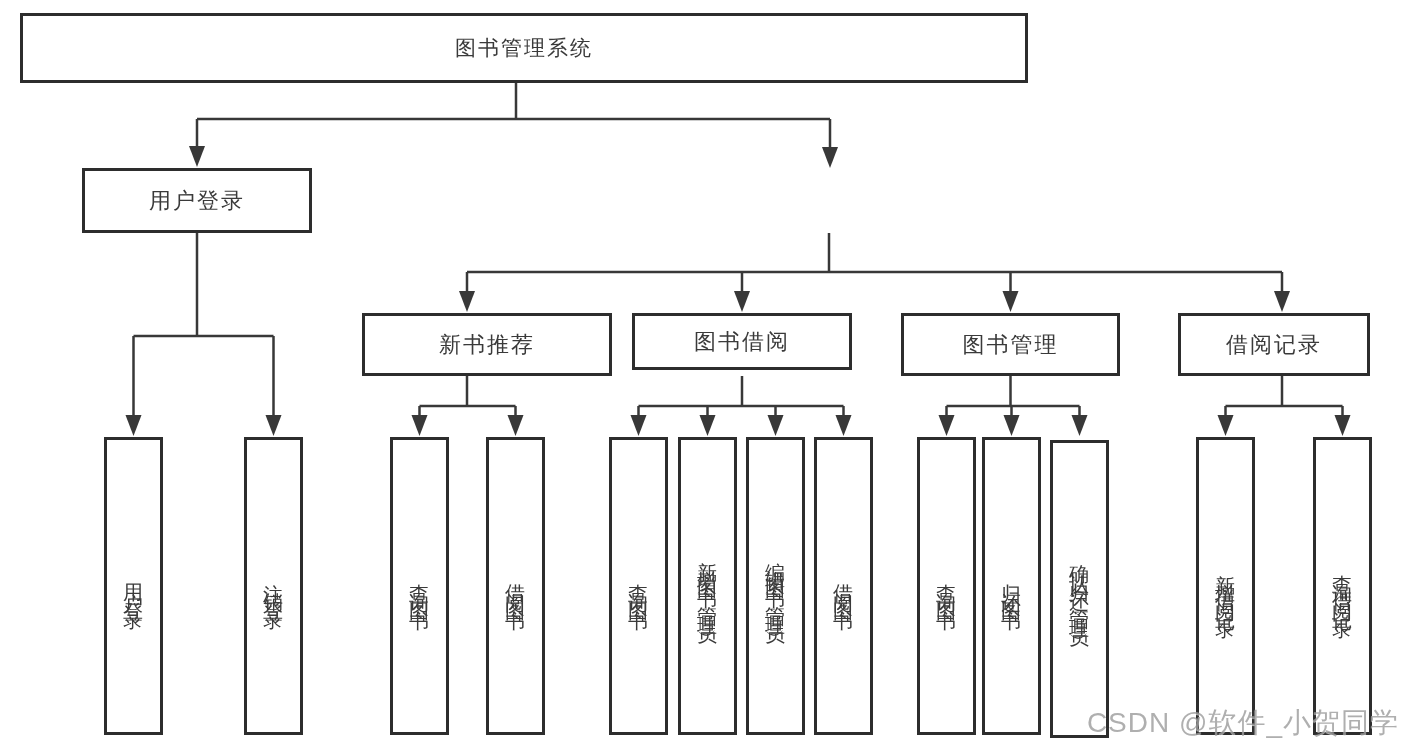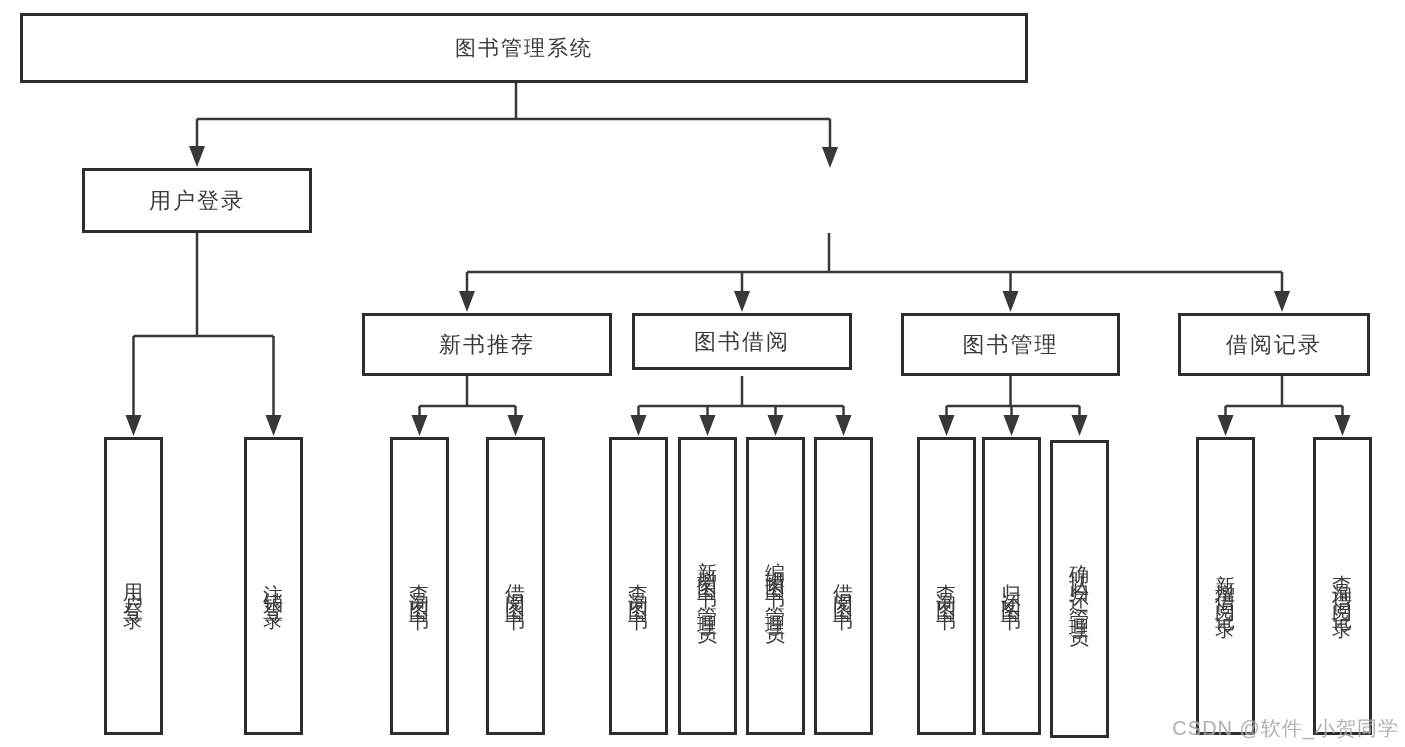--- a/index.html
+++ b/index.html
@@ -35,21 +35,21 @@
     text-orientation: mixed;
     font-size: 20px;
     line-height: 1;
     letter-spacing: 9px;
     white-space: nowrap;
   }
   .watermark {
     position: absolute;
     right: 6px;
     bottom: 5px;
-    font-size: 20px;
+    font-size: 28px;
     letter-spacing: 1px;
     color: #9e9e9e;
     opacity: 0.82;
     text-shadow: 0 1px 1px rgba(255,255,255,0.85);
     z-index: 5;
     white-space: nowrap;
   }
 </style>
 </head>
 <body>

